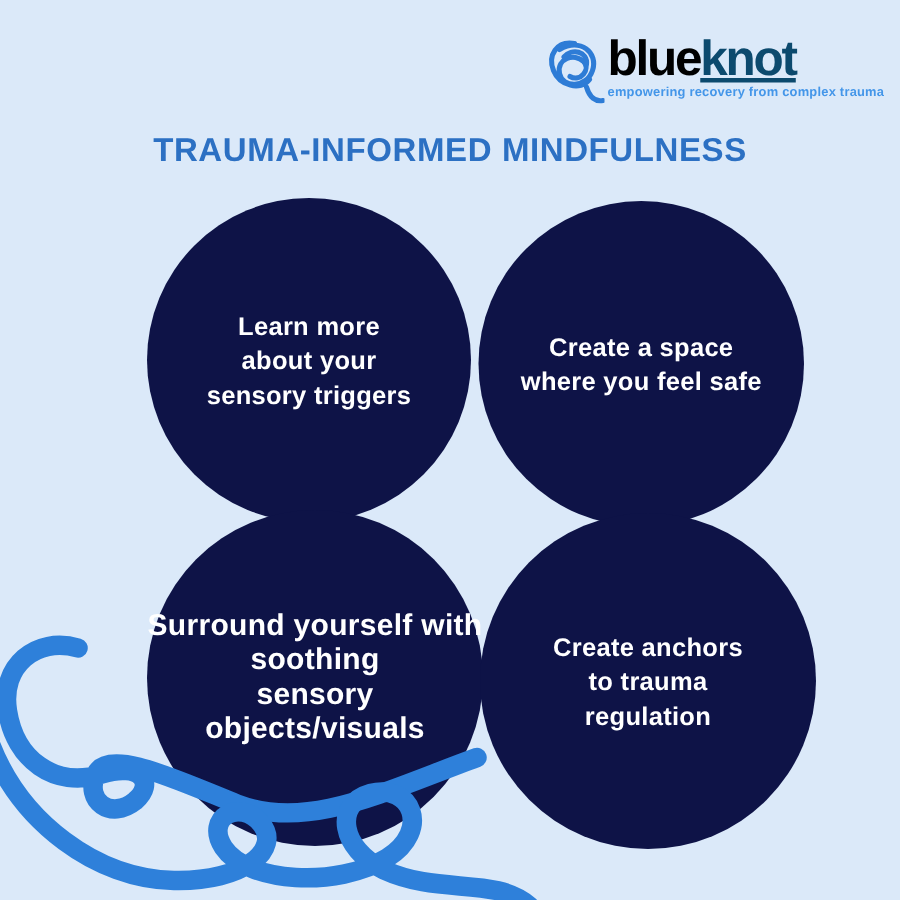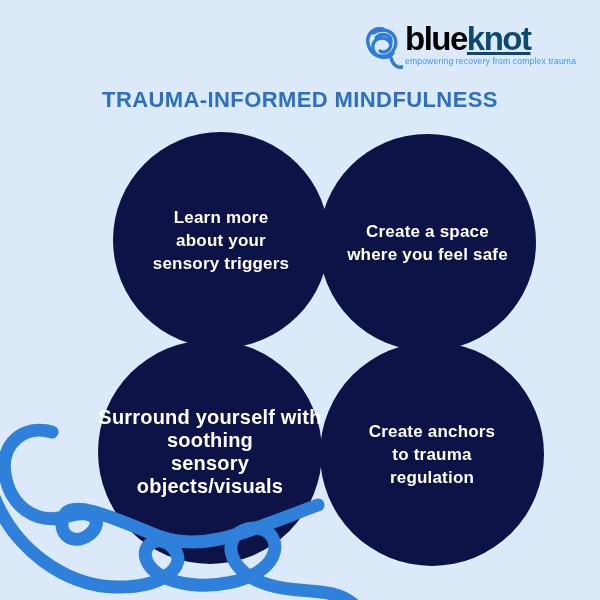--- a/index.html
+++ b/index.html
@@ -10,40 +10,40 @@
     font-family:"Liberation Sans",sans-serif;
   }
   
   .logo{position:absolute;top:22px;left:363px;display:flex;align-items:flex-start;}
   .knot-icon{width:40px;height:48px;margin-top:2px;}
   .logo-text{margin-left:2px;}
   .wordmark{font-size:33px;font-weight:bold;letter-spacing:-1.5px;line-height:1;}
   .wordmark .b1{color:#000000;}
   .wordmark .b2{color:#0c4a6e;text-decoration:underline;}
   .tagline{
-    color:#4496e9;font-size:8.6px;font-weight:normal;letter-spacing:.15px;
+    color:#4496e9;font-size:8.6px;font-weight:bold;letter-spacing:.15px;
     margin-top:1px;white-space:nowrap;
   }
   
   .title{
     position:absolute;top:87px;left:0;width:600px;margin:0;
     text-align:center;color:#2c70c3;
     font-size:22px;font-weight:800;letter-spacing:.4px;
   }
   
   .circle{
     position:absolute;border-radius:50%;background:#0e1347;
     display:flex;align-items:center;justify-content:center;
   }
   .circle p{
     margin:0;text-align:center;color:#ffffff;
     font-weight:bold;font-size:17px;line-height:23px;letter-spacing:.2px;
     width:260px;
   }
-  .c-tl{left:113px;top:132px;width:216px;height:216px;}
+  .c-tl{left:98px;top:132px;width:216px;height:216px;}
   .c-tr{left:319px;top:134px;width:217px;height:217px;}
   .c-bl{left:98px;top:340px;width:224px;height:224px;}
   .c-br{left:320px;top:342px;width:224px;height:224px;}
   .c-bl p{font-size:20px;}
   .line{display:block;}
   
   .squiggle{position:absolute;left:0;top:0;width:600px;height:600px;pointer-events:none;}
 </style>
 </head>
 <body>

